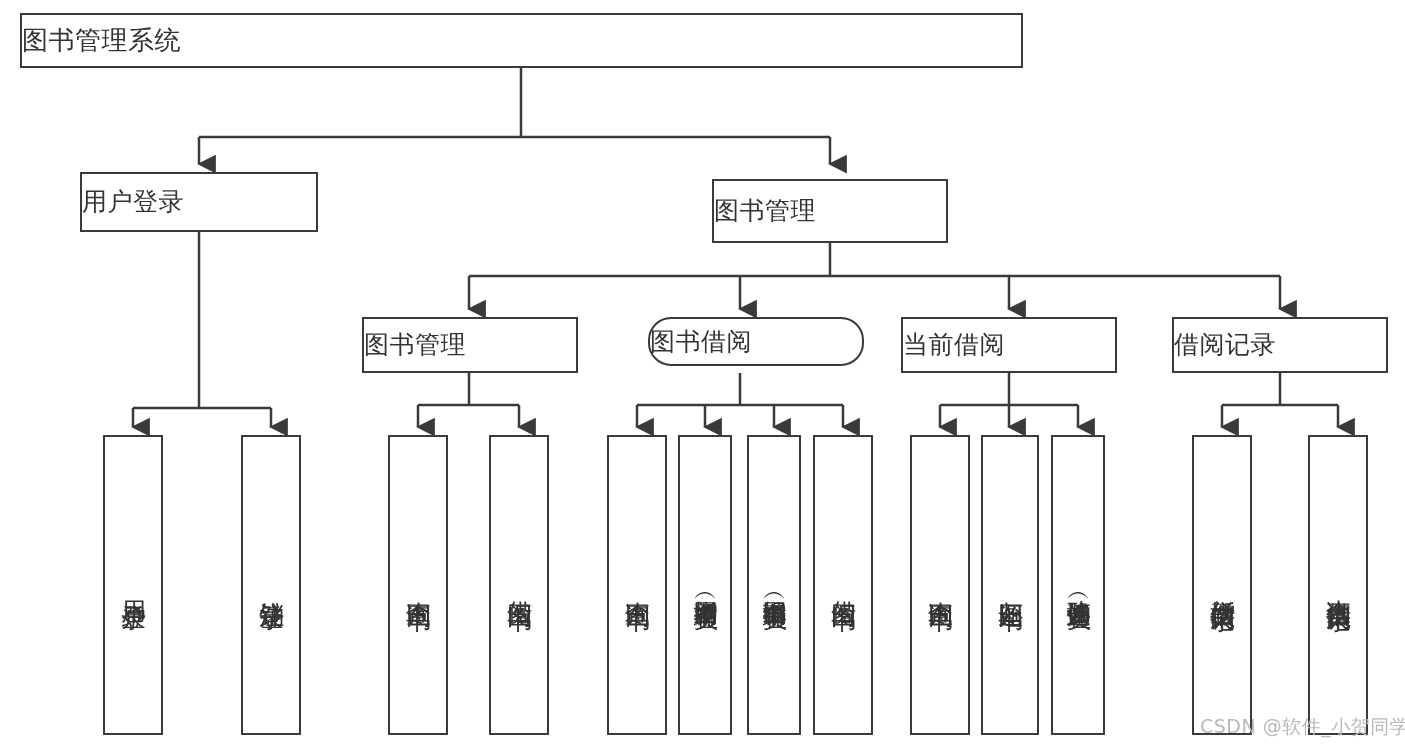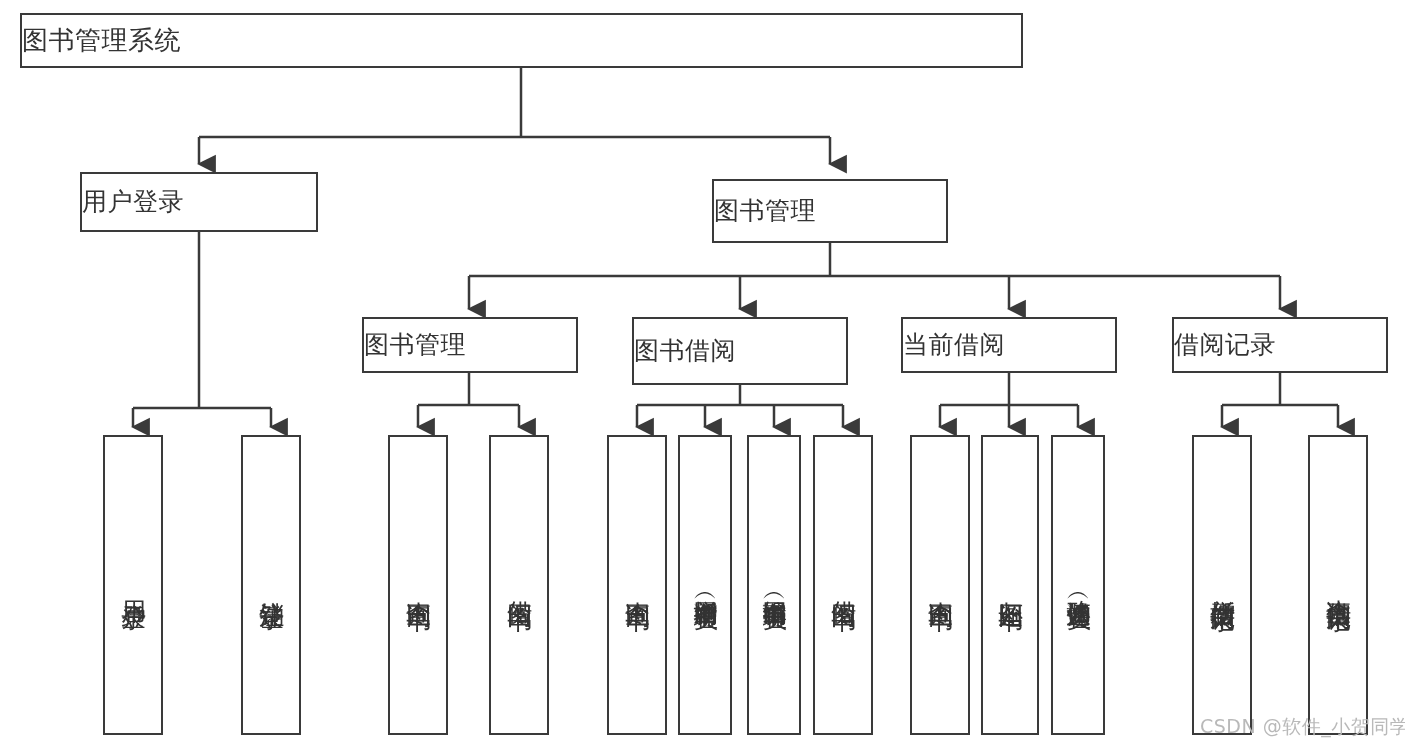--- a/index.html
+++ b/index.html
@@ -135,21 +135,21 @@
   <div class="node horiz" style="left:80px; top:172px; width:238px; height:60px;">
     <span class="label">用户登录</span>
   </div>
   <div class="node horiz" style="left:712px; top:179px; width:236px; height:64px;">
     <span class="label">图书管理</span>
   </div>
 
   <div class="node horiz" style="left:362px; top:317px; width:216px; height:56px;">
     <span class="label">图书管理</span>
   </div>
-  <div class="node horiz" style="left:632px; top:317px; width:216px; height:68px;">
+  <div class="node horiz" style="left:648px; top:317px; width:216px; height:49px;border-radius:23px;">
     <span class="label">图书借阅</span>
   </div>
   <div class="node horiz" style="left:901px; top:317px; width:216px; height:56px;">
     <span class="label">当前借阅</span>
   </div>
   <div class="node horiz" style="left:1172px; top:317px; width:216px; height:56px;">
     <span class="label">借阅记录</span>
   </div>
 
   <div class="node vert" style="left:103px; top:435px; width:60px; height:300px;">

